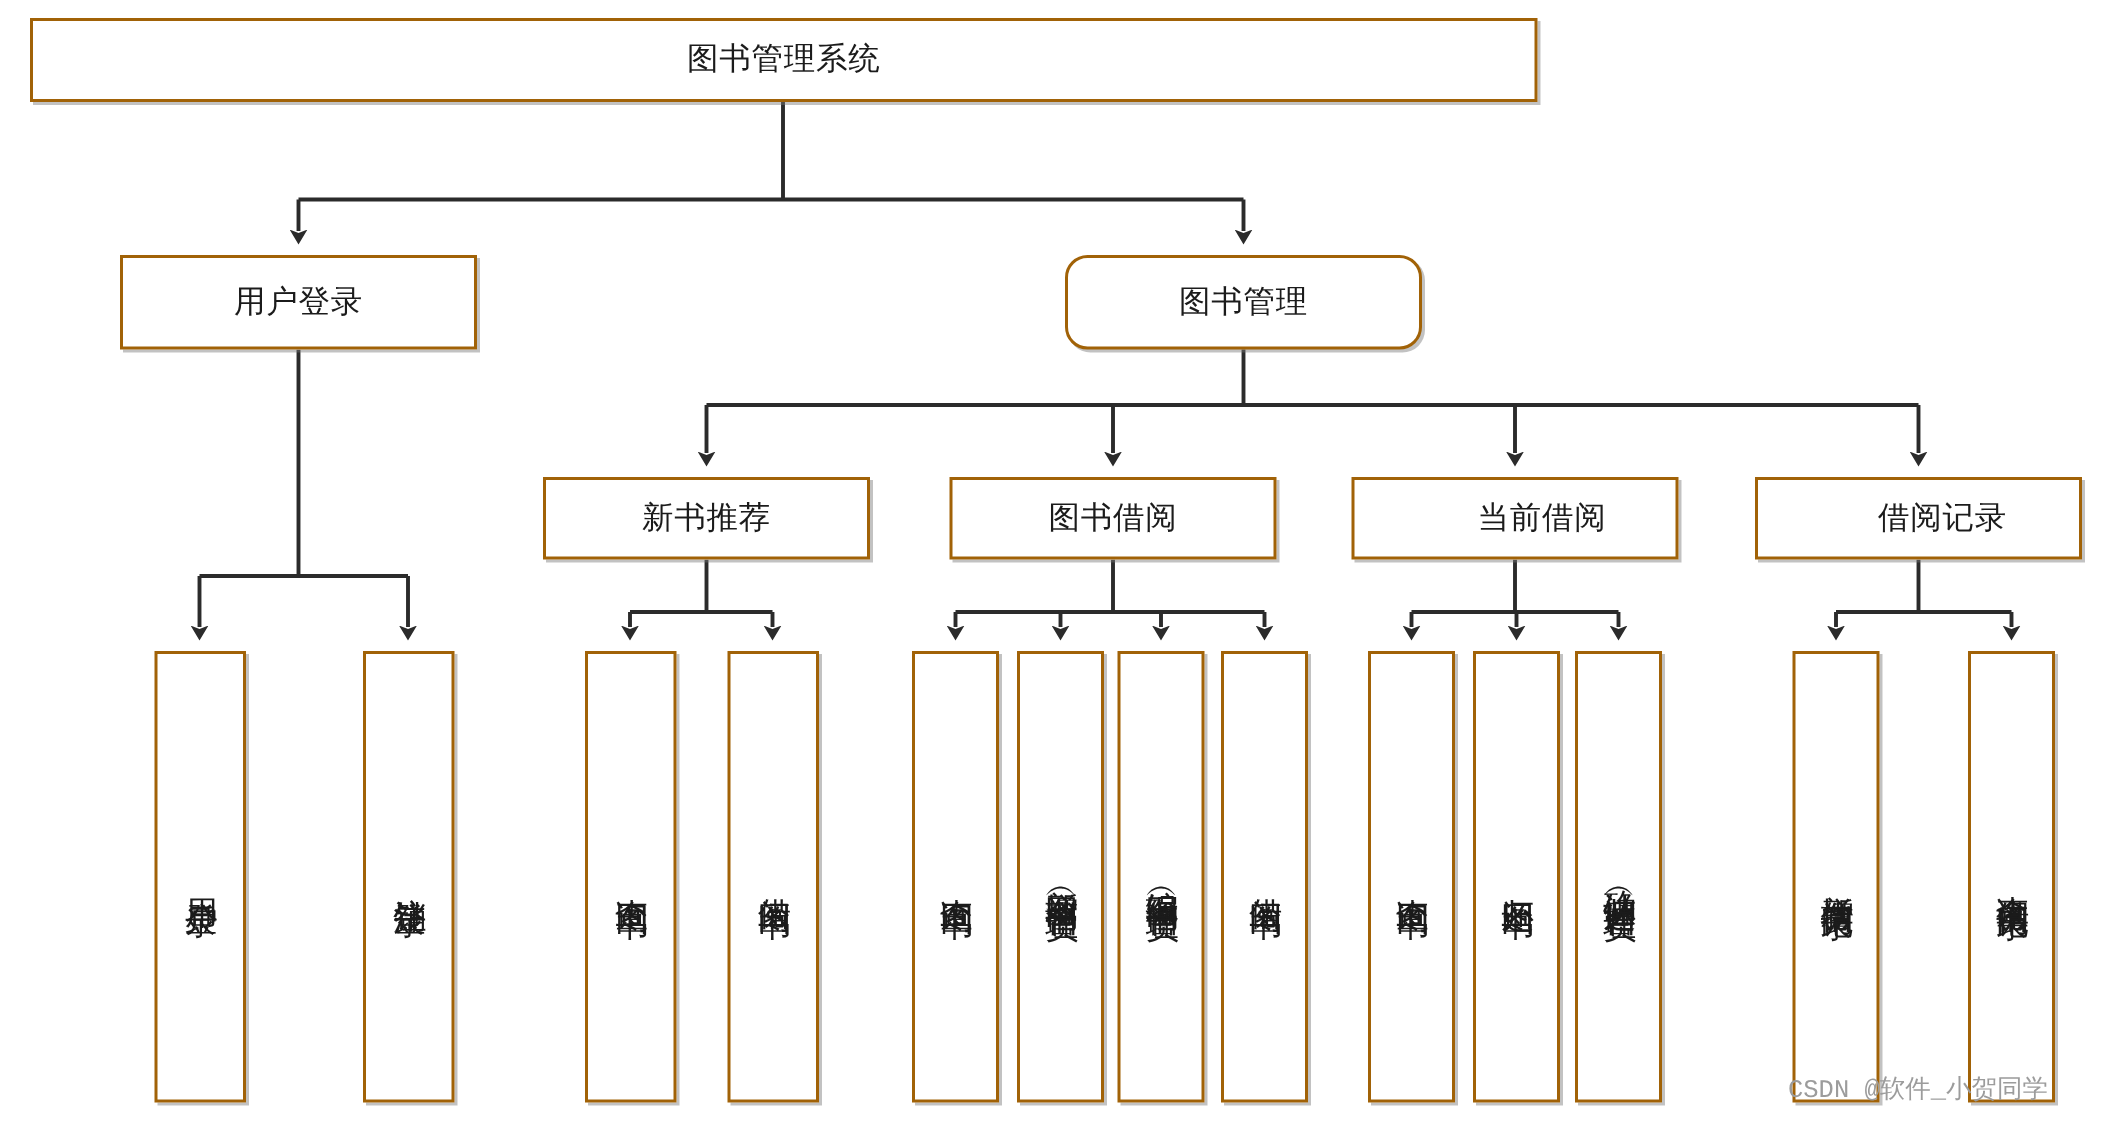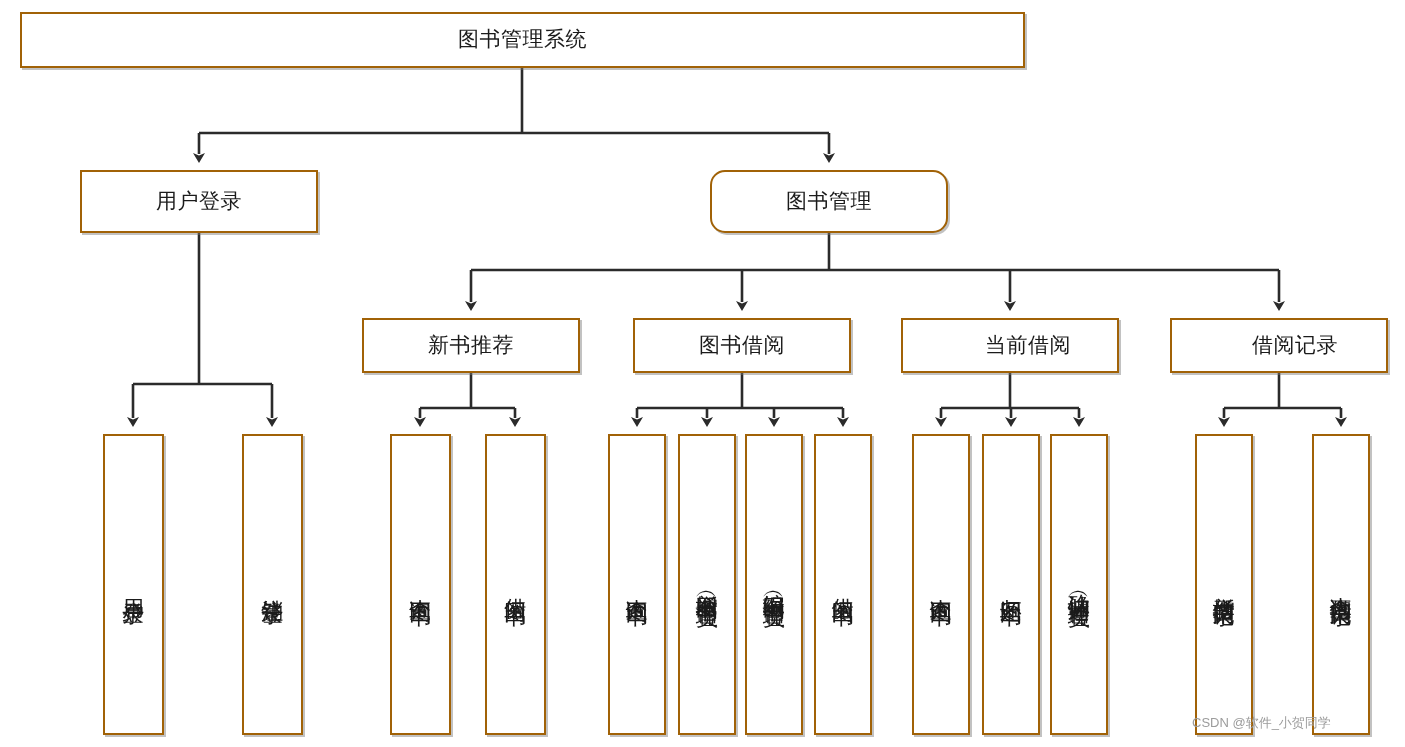--- a/index.html
+++ b/index.html
@@ -48,24 +48,24 @@
   }
   .node.vert .txt {
     writing-mode: vertical-rl;
     text-orientation: upright;
     white-space: nowrap;
   }
   #watermark {
     position: absolute;
     left: 1192px;
     top: 714px;
-    font-size: 13px;
+    font-size: 17px;
     color: #9c9c9c;
     white-space: nowrap;
-    font-family: Liberation Sans, sans-serif;
+    font-family: Liberation Mono, monospace;
     pointer-events: none;
   }
 </style>
 </head>
 <body>
 
 <div id="stage">
 
   <svg id="wires" viewBox="0 0 1405 747" xmlns="http://www.w3.org/2000/svg">
     <defs>

